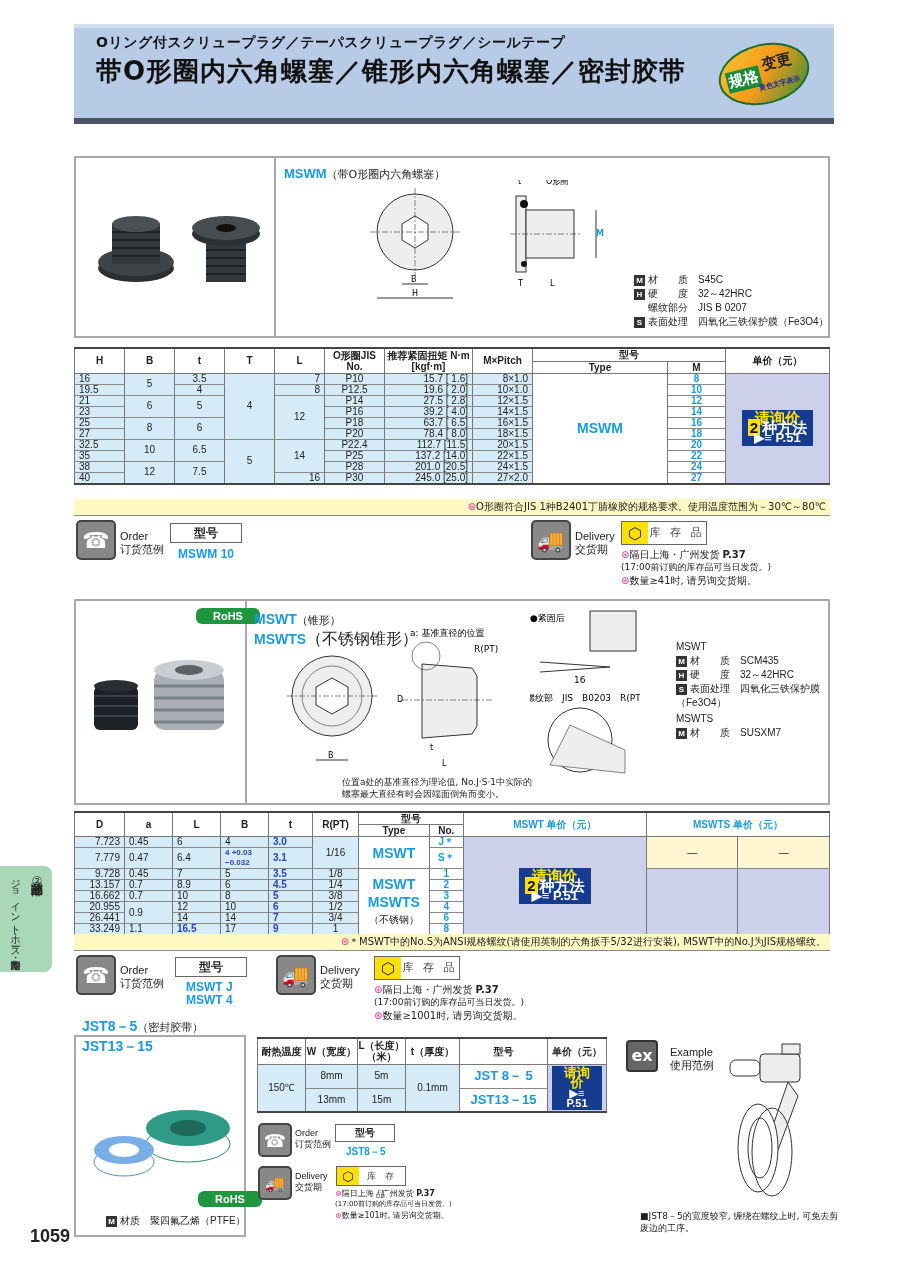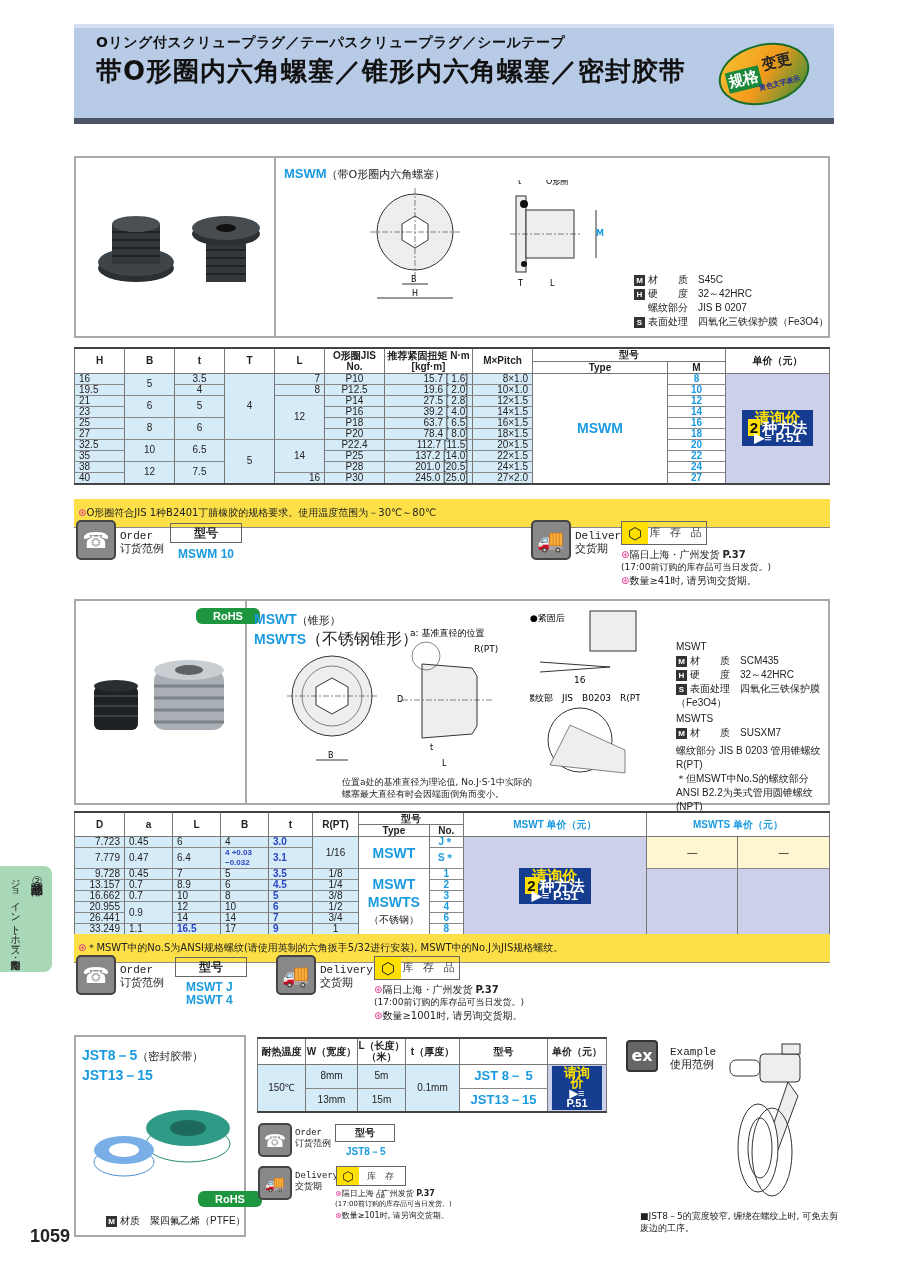--- a/index.html
+++ b/index.html
@@ -20,28 +20,28 @@
   table { border-collapse: collapse; font-family: "Liberation Sans", sans-serif; }
   .tbl th { background: #fff; font-size: 10px; font-weight: bold; border: 1px solid #777; text-align: center; line-height: 11px; }
   .tbl td { font-size: 10px; border-left: 1px solid #777; border-right: 1px solid #777; border-bottom: 1px solid #888; height: 11px; line-height: 10px; padding: 0 4px; background: #d6ebf8; }
   .tbl td.p { background: #ccd0ea; }
   .tbl td.y { background: #fdf6d0; }
   .tbl td.m { color: #1a9ae0; font-weight: bold; text-align: center; background:#fff; }
   .tbl td.r { text-align: right; }
   .tbl td.c { text-align: center; }
   .tbl td.blue { color: #2a44c4; font-weight: bold; }
   .tbl { border-top: 2px solid #444; border-bottom: 2px solid #444; }
-  .note { background: #fde047; font-size: 10px; padding: 7px 4px; border-bottom: 1px solid #888; }
+  .note { background: #fef9c3; font-size: 10px; padding: 1px 4px; border-bottom: 1px solid #888; text-align: right; }
   .inq { background: #153c8f; color: #fff; text-align: center; font-weight: bold; padding: 3px 6px; }
   .inq .l1 { color: #ffe000; font-size: 15px; }
   .inq .l2 { font-size: 15px; }
   .inq .l2 b { background: #ffe000; color: #111; padding: 0 2px; margin-right: 2px; }
   .inq .l3 { font-size: 13px; }
   .icon-box { border: 2px solid #444; border-radius: 5px; width: 40px; height: 40px; background: #888; display:flex; align-items:center; justify-content:center; color:#fff; font-size: 22px; }
-  .lbl { font-size: 11px; font-family: Liberation Mono, monospace; line-height: 13px; }
+  .lbl { font-size: 11px; font-family: Liberation Sans, sans-serif; line-height: 13px; }
   .type-box { border: 1px solid #666; width: 72px; height: 20px; text-align: center; font-size: 12px; font-weight: bold; line-height: 18px; }
   .stock { display:flex; border:1px solid #666; height: 24px; }
   .stock .ic { width: 26px; background: #ffe000; display:flex; align-items:center; justify-content:center; font-size: 16px; }
   .stock .tx { width: 58px; font-size: 11px; line-height: 22px; text-align:center; letter-spacing: 3px; color:#444; }
   .pin { color: #e0338f; }
   .dl { font-size: 10px; line-height: 13px; }
   .spec { font-size: 10px; line-height: 14px; font-family: "Liberation Sans", sans-serif; }
   .mk { display:inline-block; width: 11px; height: 11px; background:#333; color:#fff; font-size: 8px; line-height: 11px; text-align:center; font-weight:bold; margin-right: 3px; }
   .rohs { background: #1e9640; color: #fff; font-weight: bold; font-size: 11px; padding: 2px 17px; border-radius: 6px; font-family: "Liberation Sans", sans-serif; }
   .side-tab { left: 0; top: 866px; width: 52px; height: 106px; background: #a9d8b8; border-radius: 0 8px 8px 0; }
@@ -310,22 +310,20 @@
   <circle cx="50" cy="135" r="32" fill="#fff" stroke="#333"></circle>
   <polygon points="20,160 40,120 95,145 95,168" fill="#eee" stroke="#333" stroke-width="0.6"></polygon>
 </svg>
 <div class="abs spec" style="left:676px;top:640px;width:150px;">
   <div>MSWT</div>
   <div><span class="mk">M</span><span>材　　质</span>　<span>SCM435</span></div>
   <div><span class="mk">H</span><span>硬　　度</span>　<span>32～42HRC</span></div>
   <div><span class="mk">S</span><span>表面处理</span>　<span>四氧化三铁保护膜（Fe3O4）</span></div>
   <div style="margin-top:2px;">MSWTS</div>
   <div><span class="mk">M</span><span>材　　质</span>　<span>SUSXM7</span></div>
-  <div style="margin-top:4px;white-space:pre-line;">螺纹部分 JIS B 0203 管用锥螺纹R(PT)
-＊但MSWT中No.S的螺纹部分ANSI B2.2为美式管用圆锥螺纹(NPT)</div>
 </div>
 
 <table class="abs tbl" style="left:74px;top:811px;width:756px;">
   <tbody>
       <tr style="height:12px;">
     <th rowspan="2" style="width:50px;">D</th>
     <th rowspan="2" style="width:48px;">a</th>
     <th rowspan="2" style="width:48px;">L</th>
     <th rowspan="2" style="width:48px;">B</th>
     <th rowspan="2" style="width:44px;">t</th>
@@ -453,21 +451,21 @@
   <div style="font-size:9px;">(17:00前订购的库存品可当日发货。)</div>
   <div><span class="pin">⊛</span><span>数量≥1001时, 请另询交货期。</span></div>
 </div>
 
 <div class="abs side-tab">
   <div class="v" style="left:28px;top:8px;">冷却関連部品②</div>
   <div class="v" style="left:8px;top:6px;font-size:10px;">ジョイント・ホース・型内冷却</div>
 </div>
 
 <div class="abs box" style="left:74px;top:1035px;width:172px;height:202px;"></div>
-<div class="abs" style="left:82px;top:1046px;font-size:14px;line-height:19px;">
+<div class="abs" style="left:82px;top:1017px;font-size:14px;line-height:19px;">
   <div><span class="title-blue">JST8－5</span><span style="font-size:11px;">（密封胶带）</span></div>
   <div class="title-blue">JST13－15</div>
 </div>
 <svg class="abs" style="left:88px;top:1100px;" width="150" height="80">
   <ellipse cx="100" cy="44" rx="42" ry="18" fill="#fff" stroke="#2a8a76"></ellipse>
   <ellipse cx="100" cy="28" rx="42" ry="18" fill="#2f9a86"></ellipse>
   <ellipse cx="100" cy="28" rx="18" ry="8" fill="#1d6a5c"></ellipse>
   <ellipse cx="36" cy="62" rx="30" ry="14" fill="#fff" stroke="#4f8fd6"></ellipse>
   <ellipse cx="36" cy="50" rx="30" ry="14" fill="#79aee6"></ellipse>
   <ellipse cx="36" cy="50" rx="15" ry="7" fill="#fff"></ellipse>

